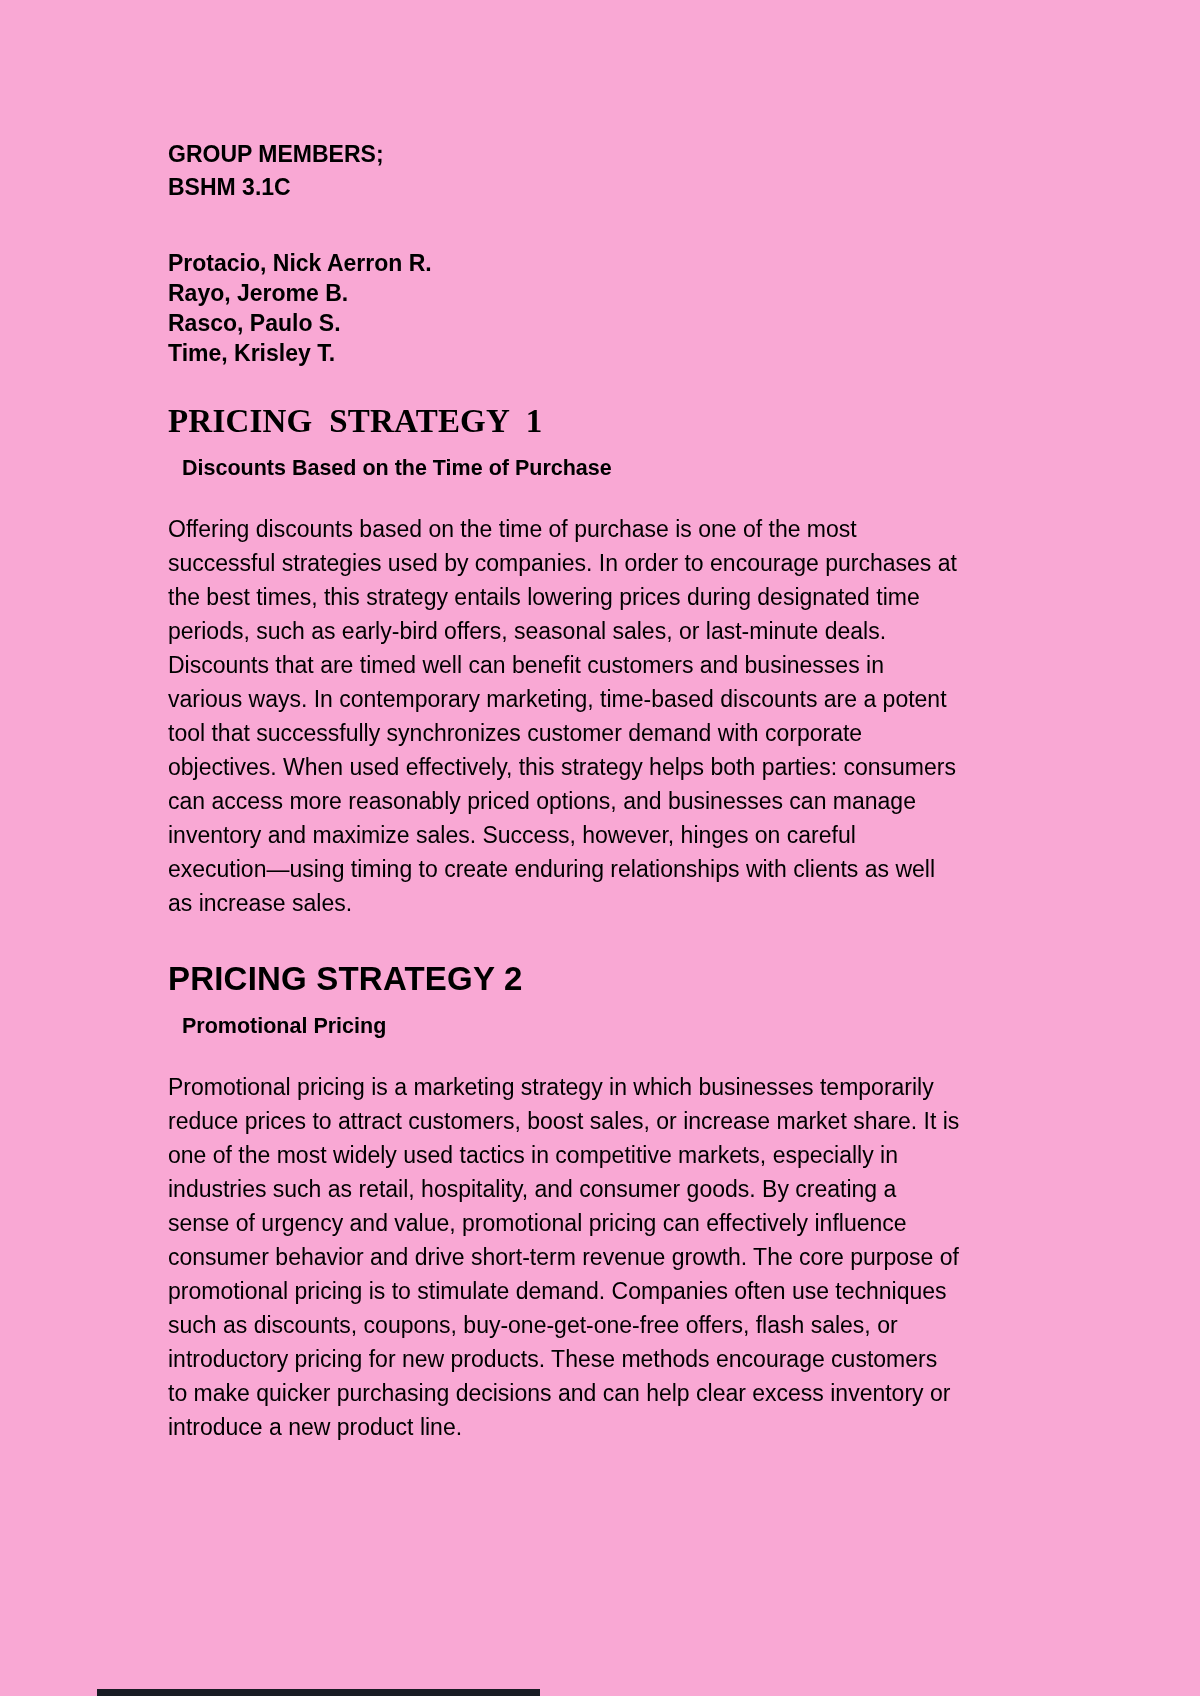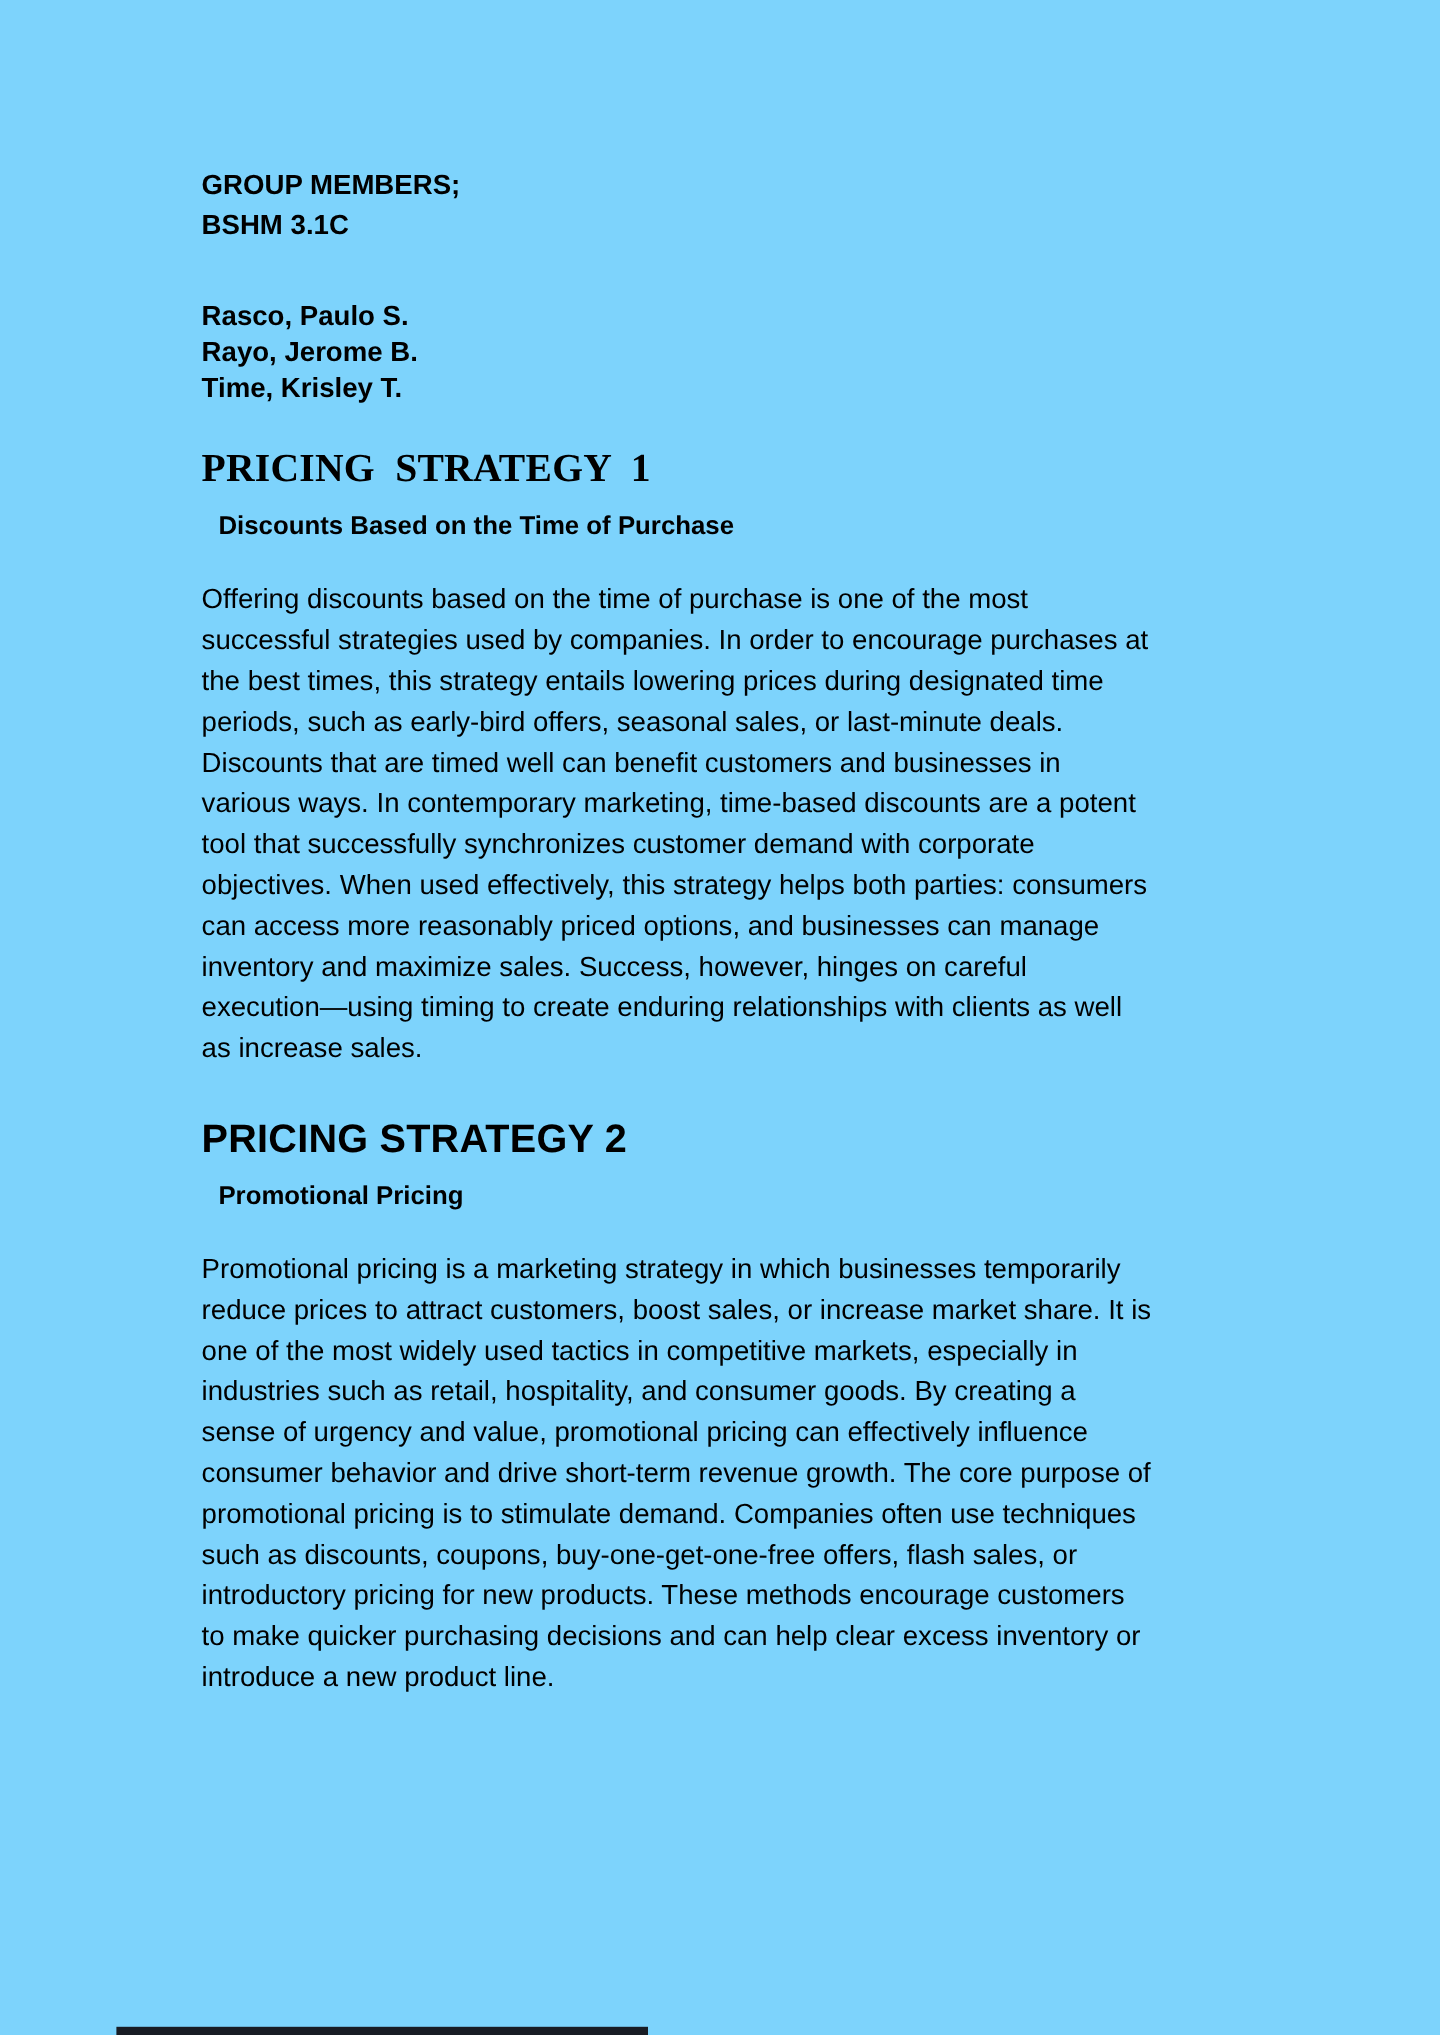--- a/index.html
+++ b/index.html
@@ -11,21 +11,21 @@
     height: 1696px;
     background: #ffffff;
     color: #000000;
     font-family: "Liberation Sans", "DejaVu Sans", sans-serif;
     position: relative;
     overflow: hidden;
   }
   .page {
     position: absolute;
     inset: 0;
-    background: #7dd3fc;
+    background: #f9a8d4;
   }
   .content {
     position: absolute;
     top: 138px;
     left: 168px;
     width: 792px;
   }
   .meta-line {
     font-weight: 700;
     font-size: 23px;
@@ -76,22 +76,23 @@
 <body>
 
 <div class="page">
   <div class="content">
 
     <div class="meta-line">GROUP MEMBERS;</div>
 
     <div class="meta-line">BSHM 3.1C</div>
 
     <div class="members">
+      <div class="member-name">Protacio, Nick Aerron R.</div>
+      <div class="member-name">Rayo, Jerome B.</div>
       <div class="member-name">Rasco, Paulo S.</div>
-      <div class="member-name">Rayo, Jerome B.</div>
       <div class="member-name">Time, Krisley T.</div>
     </div>
 
     <div>
       <div class="section-title section-one-title">PRICING  STRATEGY  1</div>
       <div class="section-subtitle">Discounts Based on the Time of Purchase</div>
       <div class="section-body">Offering discounts based on the time of purchase is one of the most successful strategies used by companies. In order to encourage purchases at the best times, this strategy entails lowering prices during designated time periods, such as early-bird offers, seasonal sales, or last-minute deals. Discounts that are timed well can benefit customers and businesses in various ways. In contemporary marketing, time-based discounts are a potent tool that successfully synchronizes customer demand with corporate objectives. When used effectively, this strategy helps both parties: consumers can access more reasonably priced options, and businesses can manage inventory and maximize sales. Success, however, hinges on careful execution—using timing to create enduring relationships with clients as well as increase sales.</div>
     </div>
 
     <div>

